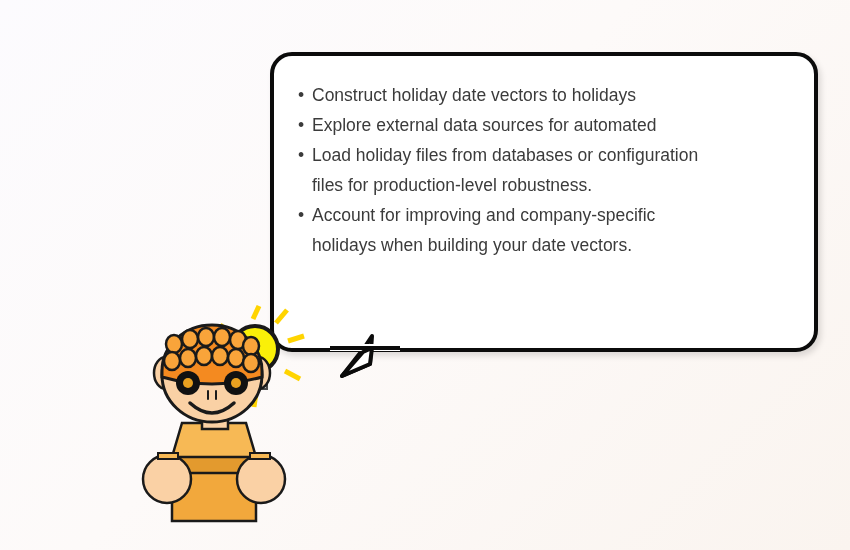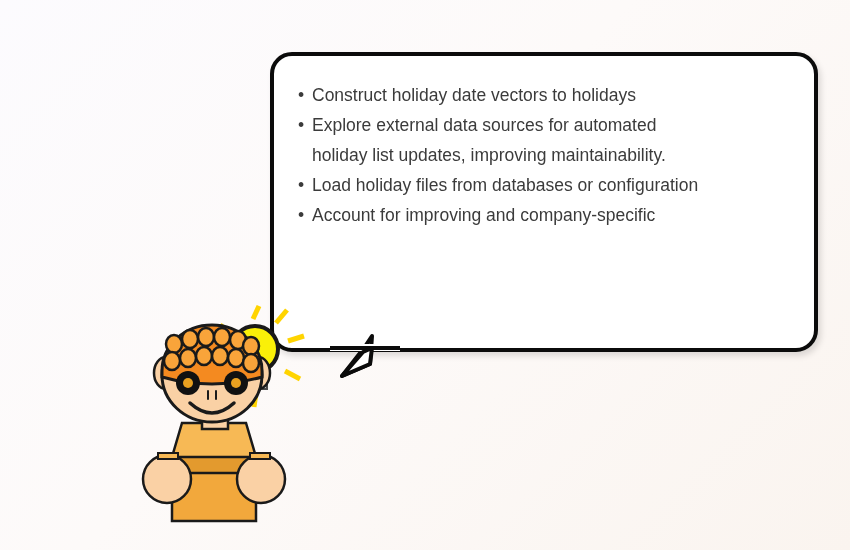--- a/index.html
+++ b/index.html
@@ -89,32 +89,35 @@
 
       <div class="bullet-line">
         <span class="bullet-mark">•</span>
         <span class="bullet-body">Construct holiday date vectors to holidays</span>
       </div>
 
       <div class="bullet-line">
         <span class="bullet-mark">•</span>
         <span class="bullet-body">Explore external data sources for automated</span>
       </div>
+
+      <div class="bullet-line">
+        <span class="bullet-mark">•</span>
+        <span class="bullet-body">Load holiday files from databases or configuration</span>
+      </div>
       <div class="bullet-line bullet-l2">
-        <span class="bullet-body">holiday list updates, improving maintainability.</span>
-      </div>
-
-      <div class="bullet-line">
-        <span class="bullet-mark">•</span>
-        <span class="bullet-body">Load holiday files from databases or configuration</span>
+        <span class="bullet-body">files for production-level robustness.</span>
       </div>
 
       <div class="bullet-line">
         <span class="bullet-mark">•</span>
         <span class="bullet-body">Account for improving and company-specific</span>
+      </div>
+      <div class="bullet-line bullet-l2">
+        <span class="bullet-body">holidays when building your date vectors.</span>
       </div>
 
     </div>
   </div>
 
   <svg id="tail" viewBox="0 0 70 50">
     <polygon points="42,6 40,34 12,46 34,18" fill="#ffffff" stroke="#0b0b0b" stroke-width="4" stroke-linejoin="round"></polygon>
     <rect x="0" y="14" width="70" height="7" fill="#ffffff"></rect>
     <line x1="0" y1="18" x2="70" y2="18" stroke="#0b0b0b" stroke-width="4"></line>
     <polygon points="42,18 40,34 12,46 33,22" fill="#ffffff" stroke="#0b0b0b" stroke-width="4" stroke-linejoin="round"></polygon>

